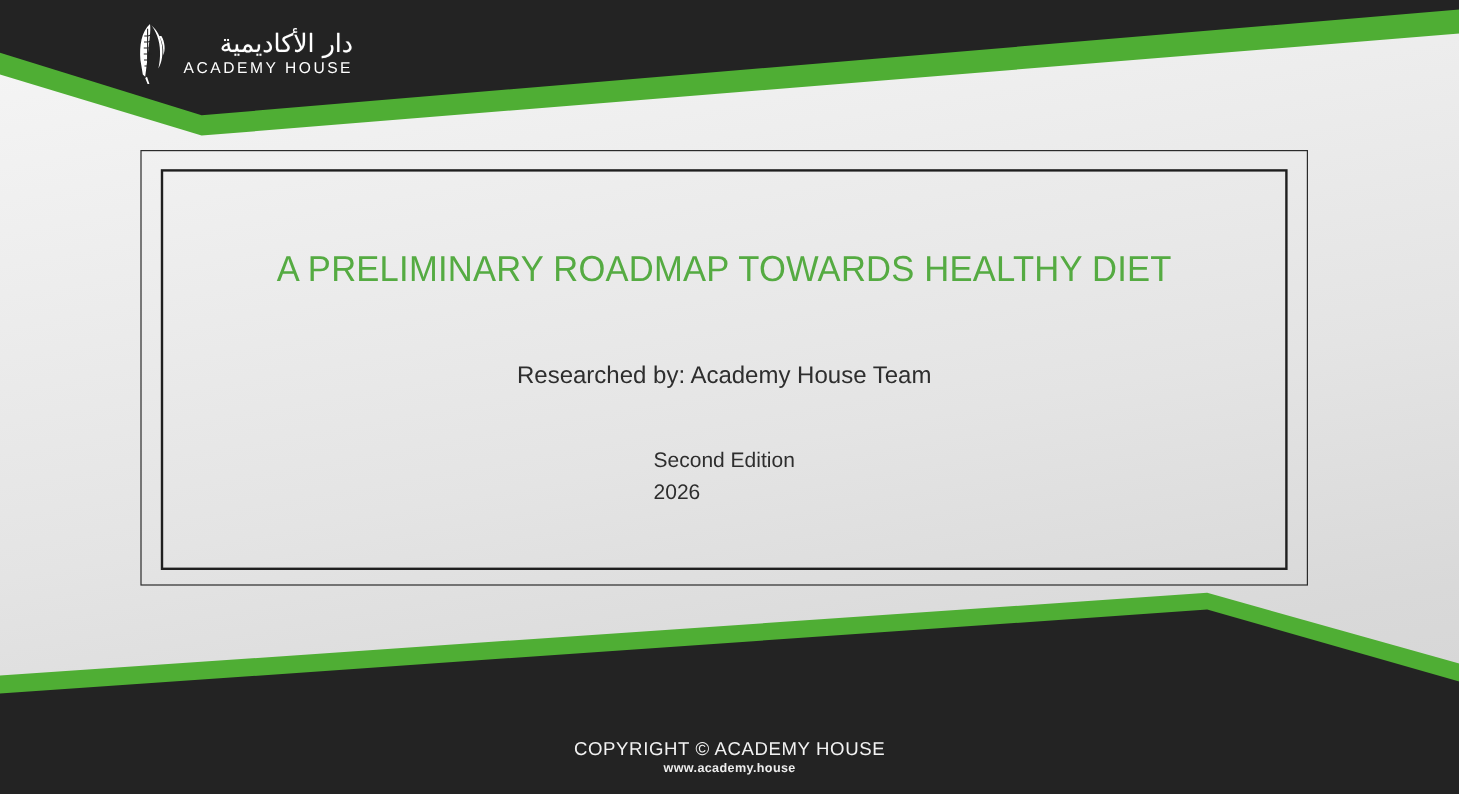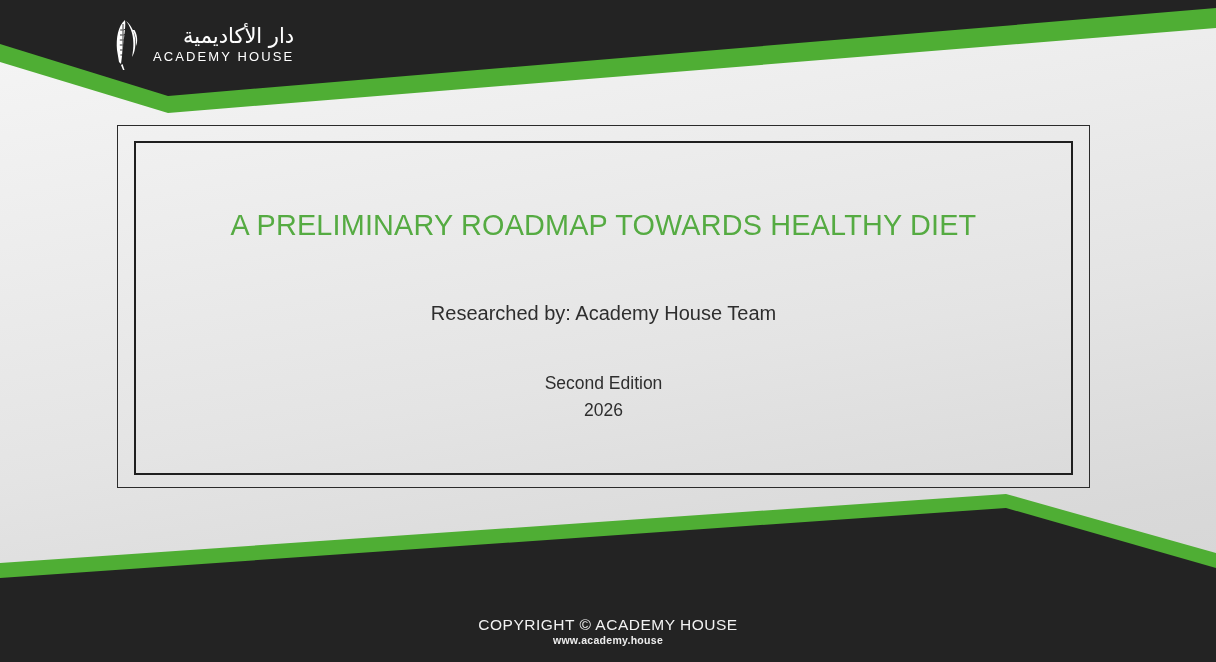--- a/index.html
+++ b/index.html
@@ -107,21 +107,21 @@
   .credit-line {
     color: #2e2e2e;
     font-size: 20px;
     line-height: 1.85;
     font-family: "Liberation Sans", sans-serif;
     white-space: nowrap;
   }
 
   .edition {
     margin-top: 38px;
-    text-align: center;
+    text-align: left;
   }
   .edition-line {
     color: #2e2e2e;
     font-size: 17.5px;
     line-height: 1.55;
     font-family: "Liberation Sans", sans-serif;
   }
 
   
   .footer {

